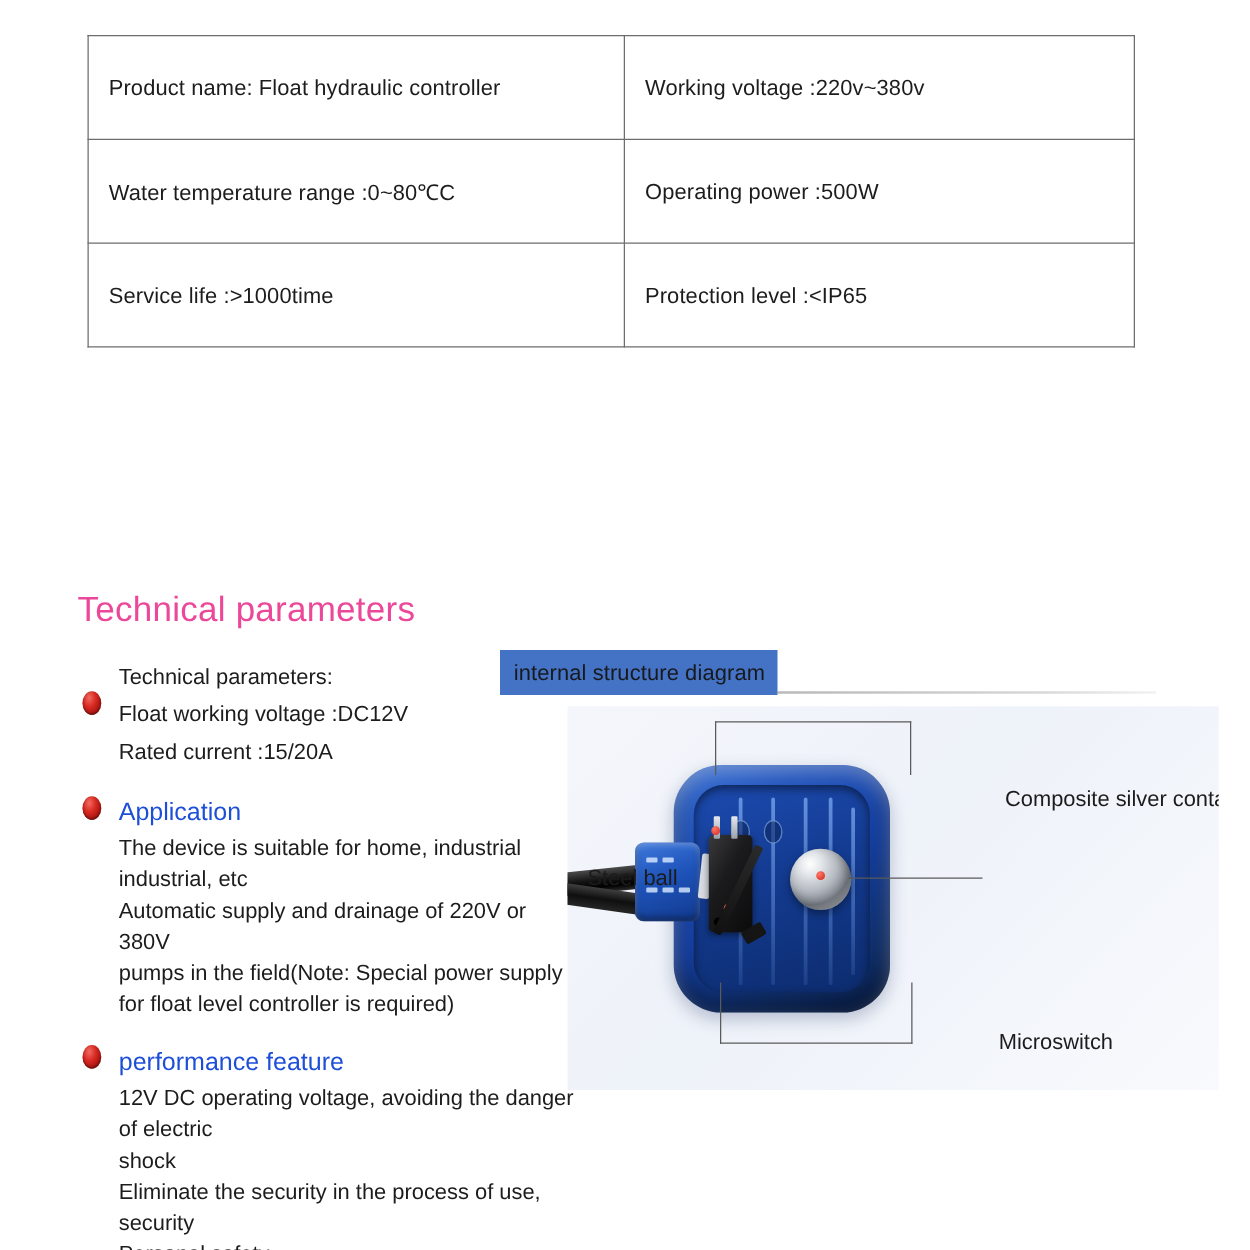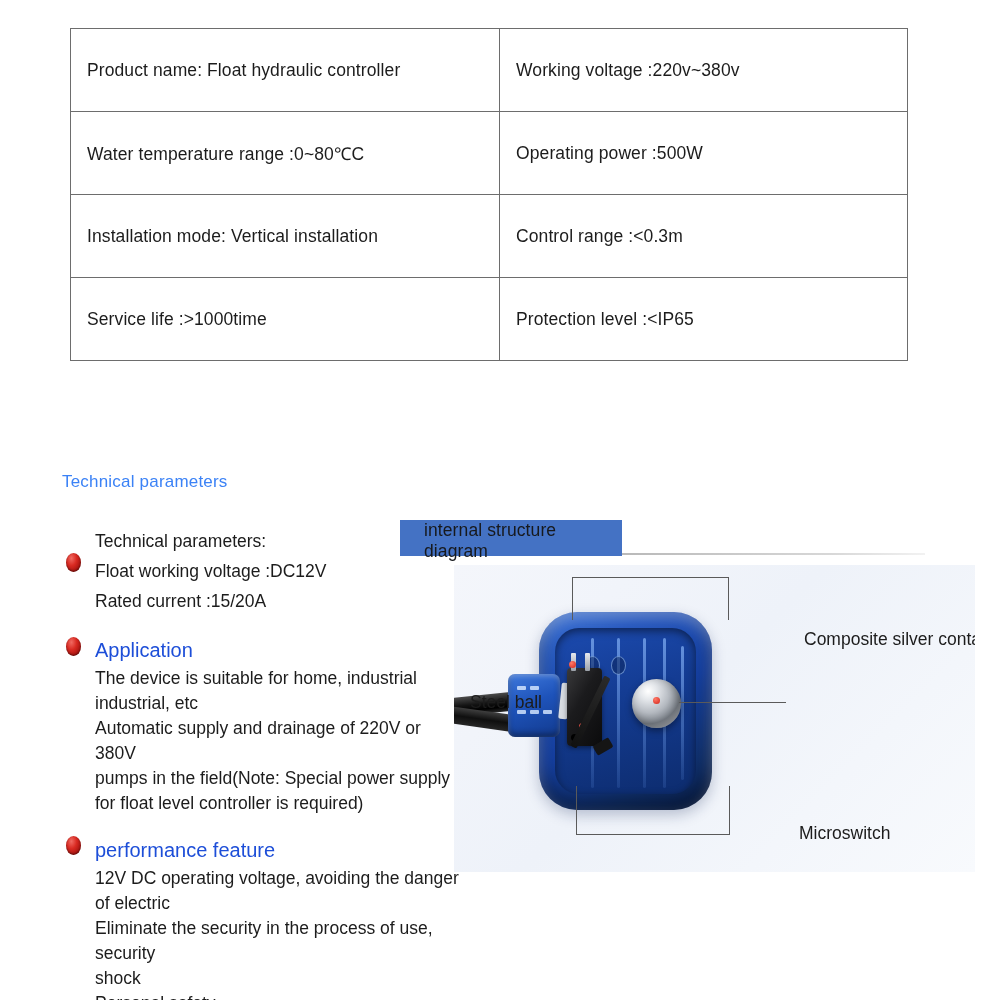--- a/index.html
+++ b/index.html
@@ -37,22 +37,22 @@
     background: #fff;
   }
   .spec-table td.col-left  { width: 412px; }
   .spec-table td.col-right { width: 391px; }
 
   
   .section-heading {
     position: absolute;
     left: 62px;
     top: 472px;
-    font-size: 17px;
-    color: #3b82f6;
+    font-size: 28px;
+    color: #ec4899;
     letter-spacing: 0.2px;
   }
 
   
   .content-col {
     position: absolute;
     left: 62px;
     top: 526px;
     width: 400px;
   }
@@ -99,22 +99,22 @@
     height: 352px;
   }
   .banner {
     position: absolute;
     left: 0;
     top: 0;
     width: 222px;
     height: 36px;
     background: #4472c4;
     display: flex;
-    align-items: flex-start;
-    padding-left: 24px;
+    align-items: center;
+    padding-left: 11px;
     box-sizing: border-box;
     z-index: 5;
   }
   .banner-text {
     font-size: 17.5px;
     color: #17191c;
     letter-spacing: 0.1px;
   }
   .banner-rule {
     position: absolute;
@@ -367,24 +367,20 @@
   <tbody>
     <tr>
       <td class="col-left">Product name: Float hydraulic controller</td>
       <td class="col-right">Working voltage :220v~380v</td>
     </tr>
     <tr>
       <td class="col-left">Water temperature range :0~80℃C</td>
       <td class="col-right">Operating power :500W</td>
     </tr>
     <tr>
-      <td class="col-left">Installation mode: Vertical installation</td>
-      <td class="col-right">Control range :&lt;0.3m</td>
-    </tr>
-    <tr>
       <td class="col-left">Service life :&gt;1000time</td>
       <td class="col-right">Protection level :&lt;IP65</td>
     </tr>
   </tbody>
 </table>
 
 <div class="section-heading">Technical parameters</div>
 
 <div class="content-col">
 
@@ -406,22 +402,22 @@
     <div class="line wrap">pumps in the field(Note: Special power supply</div>
     <div class="line wrap">for float level controller is required)</div>
   </div>
 
   <div class="gap-sm"></div>
 
   <div class="bullet-block">
     <span class="bullet-dot dot-3"></span>
     <div class="sub-heading">performance feature</div>
     <div class="line wrap">12V DC operating voltage, avoiding the danger of electric</div>
+    <div class="line wrap">shock</div>
     <div class="line wrap">Eliminate the security in the process of use, security</div>
-    <div class="line wrap">shock</div>
     <div class="line wrap">Personal safety.</div>
   </div>
 
 </div>
 
 <div class="diagram-wrap">
 
   <div class="banner">
     <span class="banner-text">internal structure diagram</span>
   </div>

